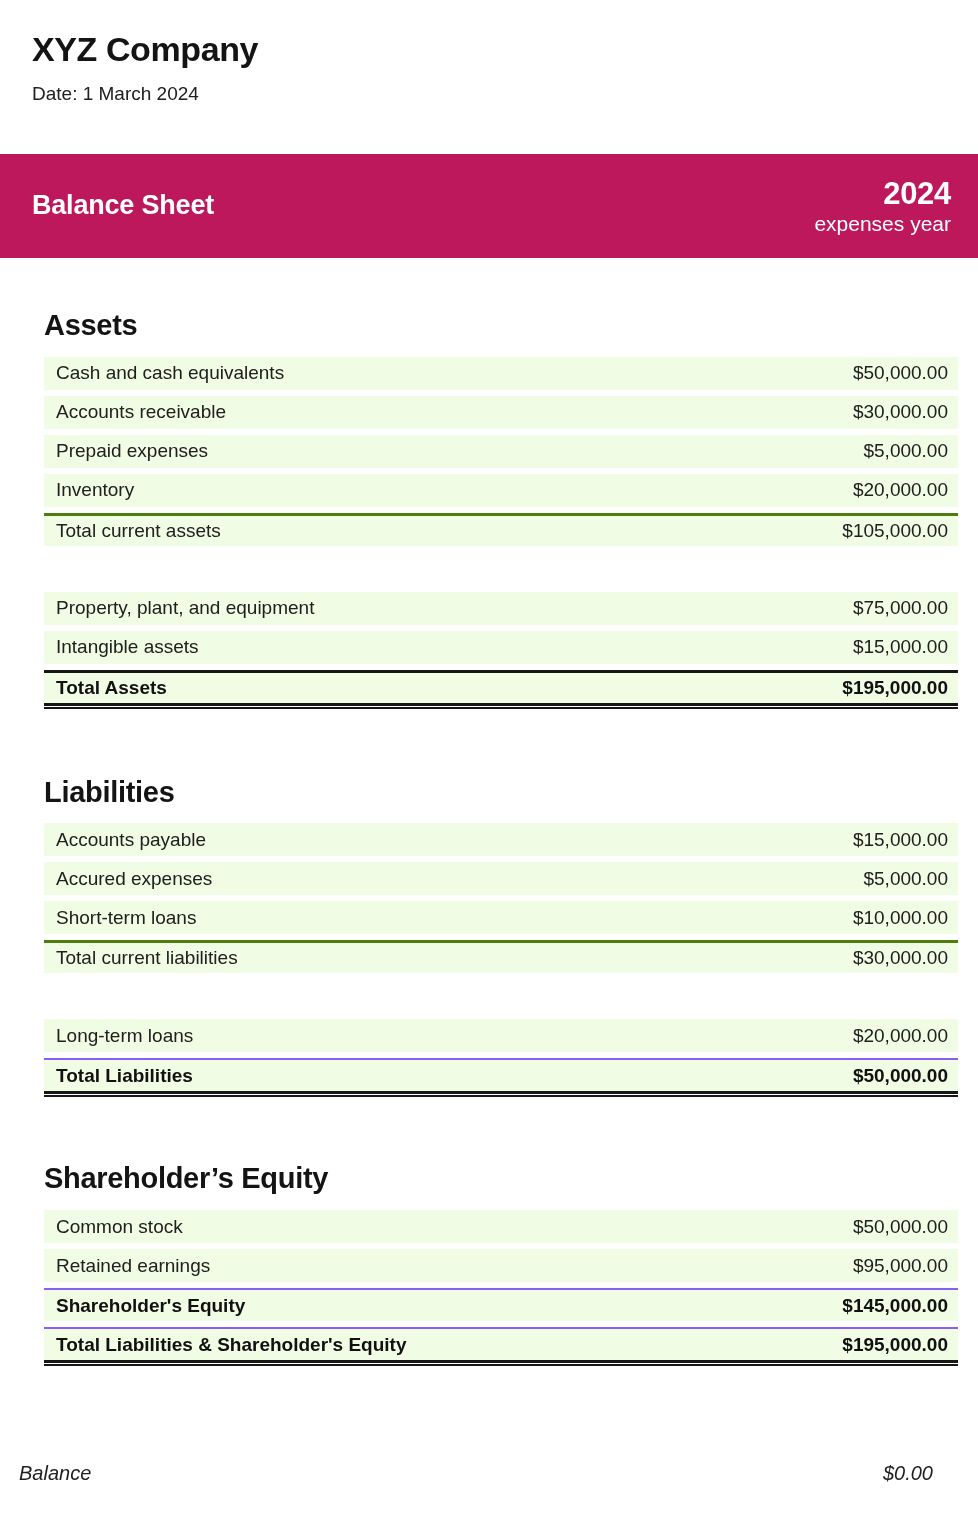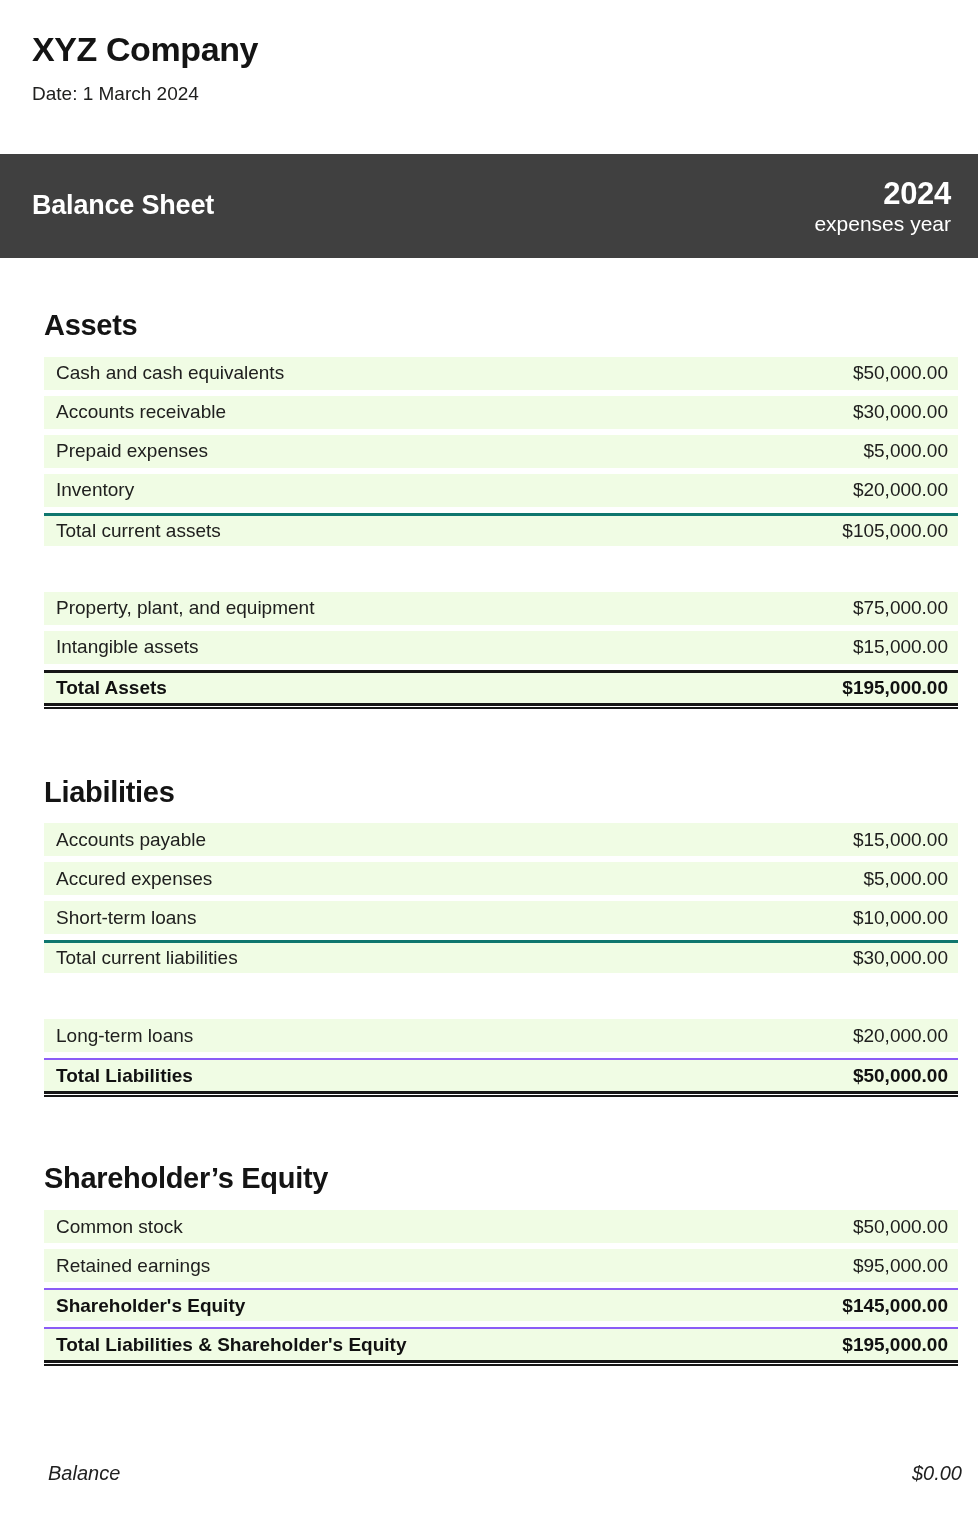--- a/index.html
+++ b/index.html
@@ -19,21 +19,21 @@
     color:#141414; line-height:1.15;
   }
   .doc-date {
     margin-top:14px; font-size:19px; color:#20201f; line-height:1.2;
   }
 
   
   .banner {
     margin-top:48px;
     width:978px; height:104px;
-    background:#404040;
+    background:#be185d;
     display:flex; align-items:center; justify-content:space-between;
     padding:0 27px 0 32px;
   }
   .banner-title {
     font-size:27px; font-weight:bold; color:#ffffff; letter-spacing:-0.2px;
   }
   .banner-right { text-align:right; line-height:1.0; }
   .banner-year {
     font-size:31px; font-weight:bold; color:#ffffff; letter-spacing:-0.3px;
     display:block;
@@ -61,21 +61,21 @@
     background:#f0fce4;
     height:33px;
     padding:0 10px 0 12px;
     margin-bottom:6px;
     font-size:19px; color:#20201f;
   }
   .row .amount { text-align:right; white-space:nowrap; }
   .row .label  { white-space:nowrap; }
 
   
-  .row.subtotal { border-top:3px solid #0f766e; }
+  .row.subtotal { border-top:3px solid #4d7c0f; }
 
   
   .row.total {
     font-weight:bold; color:#111111;
     border-top:3px solid #161616;
     margin-bottom:0;
     gap:17px;
   }
   .row.total-thin { border-top:2px solid #8b5cf6; }
 
@@ -83,21 +83,21 @@
   .dbl-rule {
     width:914px; height:6px; margin-bottom:6px;
     border-top:3px solid #161616;
     border-bottom:2px solid #161616;
   }
 
   .spacer { height:40px; }
 
   
   .footer {
-    position:absolute; left:48px; top:1462px;
+    position:absolute; left:19px; top:1462px;
     width:914px;
     display:flex; align-items:center; justify-content:space-between;
     font-size:20px; font-style:italic; color:#1f1f1f;
   }
 </style>
 </head>
 <body>
 
 <div class="page">
 

